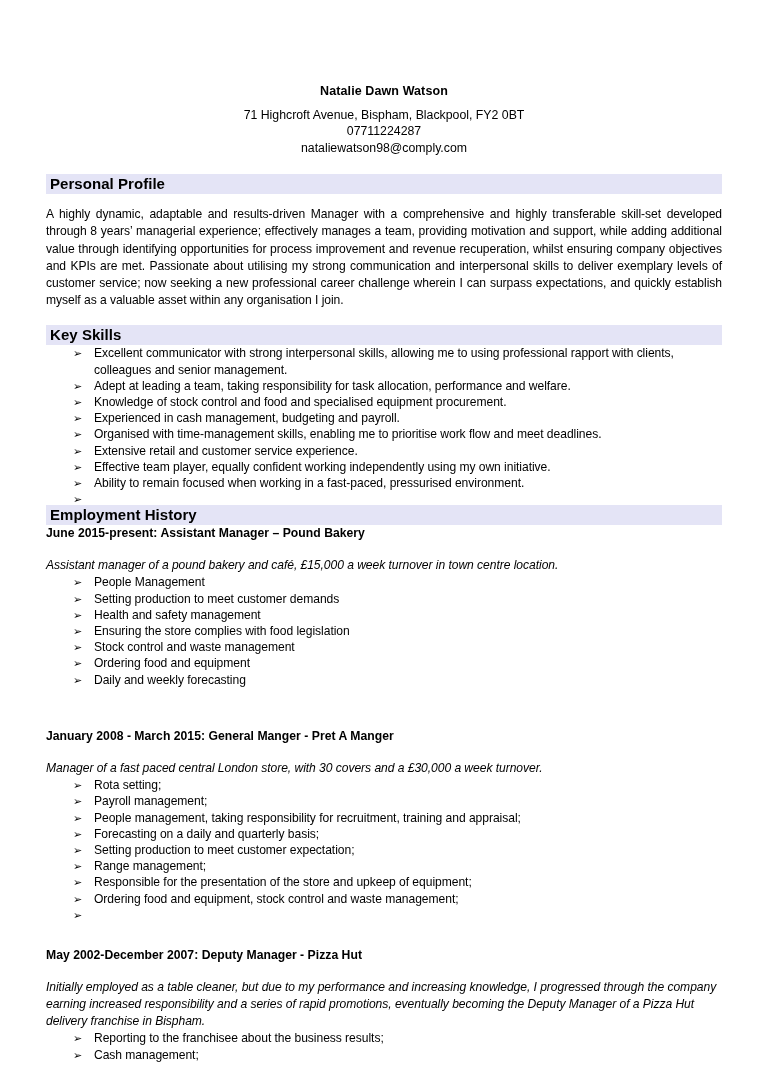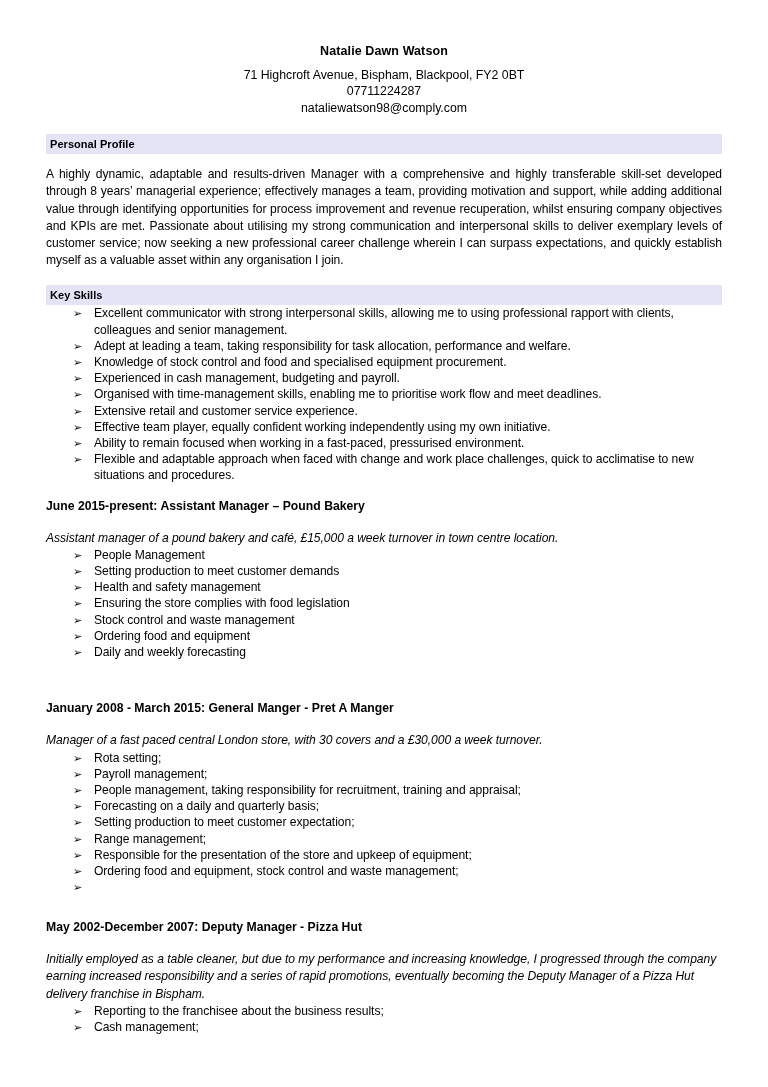--- a/index.html
+++ b/index.html
@@ -25,33 +25,34 @@
     overflow: hidden;
   }
 
   
   .doc-name {
     text-align: center;
     font-size: 12.5px;
     font-weight: bold;
     line-height: 15px;
     letter-spacing: 0.1px;
+    margin-top: 40px;
   }
   .contact-block {
     text-align: center;
     font-size: 12.3px;
     line-height: 16.4px;
     margin-top: 8px;
   }
   .contact-line { display: block; }
 
   
   .section-bar {
     background: #E4E4F6;
-    font-size: 11px;
+    font-size: 15px;
     font-weight: bold;
     line-height: 16px;
     padding: 2px 0 2px 4px;
     box-sizing: border-box;
     width: 676px;
     letter-spacing: 0.05px;
   }
 
   
   .profile-text {
@@ -128,25 +129,26 @@
   <div class="section-bar">Key Skills</div>
   <ul class="arrow-list skills-list" id="key-skills-list">
       <li><span class="bullet-glyph">➢</span><span>Excellent communicator with strong interpersonal skills, allowing me to using professional rapport with clients, colleagues and senior management.</span></li>
       <li><span class="bullet-glyph">➢</span><span>Adept at leading a team, taking responsibility for task allocation, performance and welfare.</span></li>
       <li><span class="bullet-glyph">➢</span><span>Knowledge of stock control and food and specialised equipment procurement.</span></li>
       <li><span class="bullet-glyph">➢</span><span>Experienced in cash management, budgeting and payroll.</span></li>
       <li><span class="bullet-glyph">➢</span><span>Organised with time-management skills, enabling me to prioritise work flow and meet deadlines.</span></li>
       <li><span class="bullet-glyph">➢</span><span>Extensive retail and customer service experience.</span></li>
       <li><span class="bullet-glyph">➢</span><span>Effective team player, equally confident working independently using my own initiative.</span></li>
       <li><span class="bullet-glyph">➢</span><span>Ability to remain focused when working in a fast-paced, pressurised environment.</span></li>
-      <li><span class="bullet-glyph">➢</span><span>Flexible and adaptable approach when faced with change and work place challenges, quick to acclimatise to new situations and procedures.</span></li>
+      <li><span class="bullet-glyph">➢</span></li>
     </ul>
 
   <div class="sp-14"></div>
 
+  <div class="section-bar">Employment History</div>
   <div id="jobs-container">
       <div>
         <div class="job-title">June 2015-present: Assistant Manager – Pound Bakery</div>
         <div class="sp-16"></div>
         <div class="job-summary">Assistant manager of a pound bakery and café, £15,000 a week turnover in town centre location.</div>
         <ul class="arrow-list job-bullets">
           <li><span class="bullet-glyph">➢</span><span>People Management</span></li>
           <li><span class="bullet-glyph">➢</span><span>Setting production to meet customer demands</span></li>
           <li><span class="bullet-glyph">➢</span><span>Health and safety management</span></li>
           <li><span class="bullet-glyph">➢</span><span>Ensuring the store complies with food legislation</span></li>

